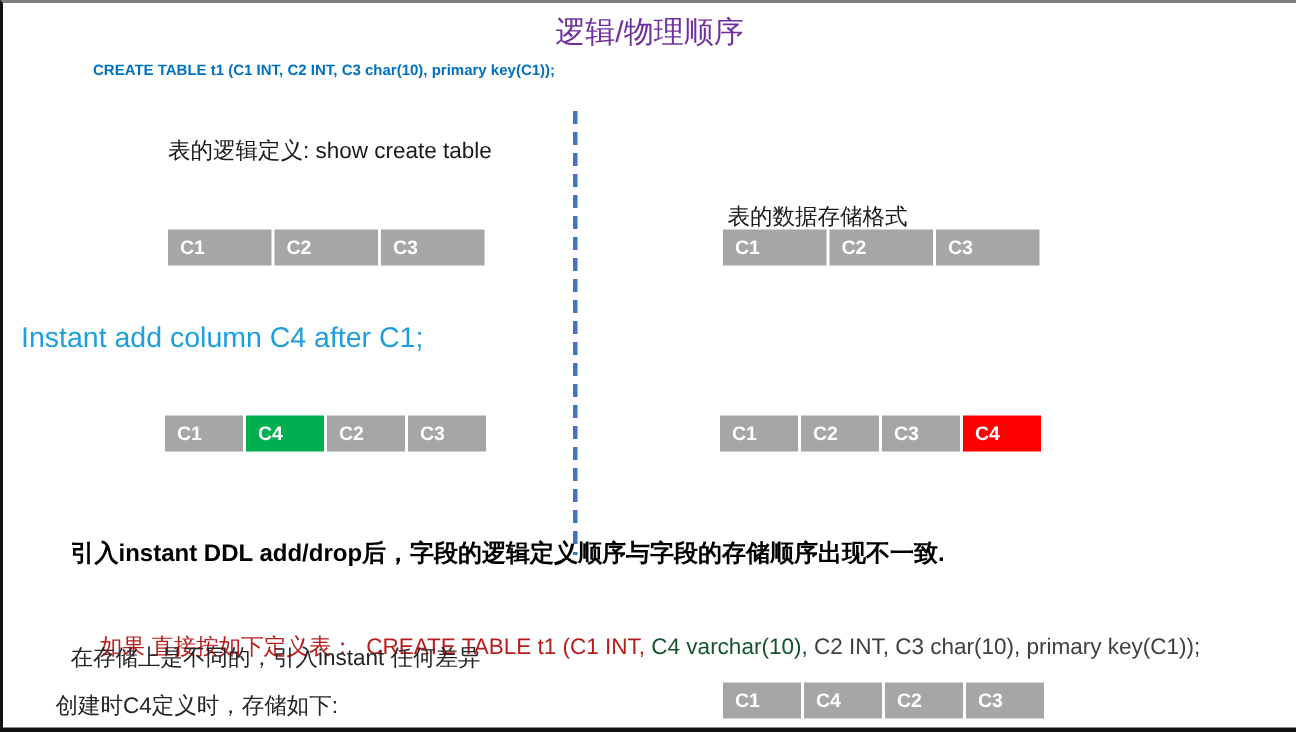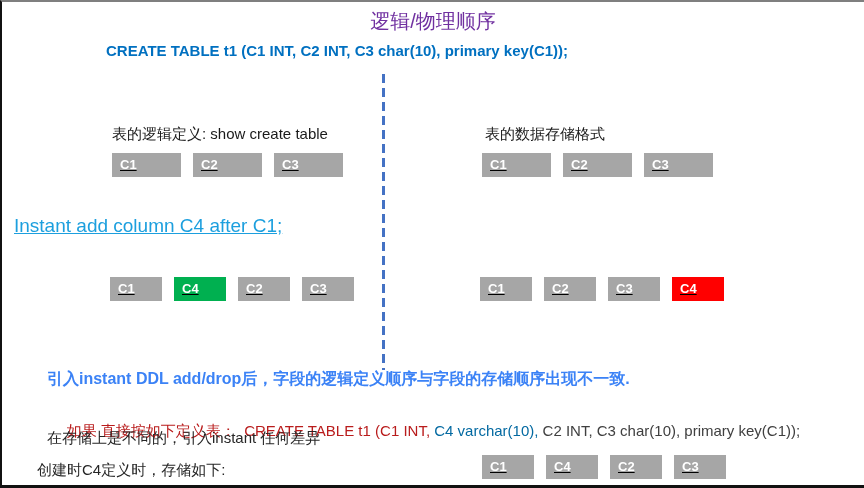--- a/index.html
+++ b/index.html
@@ -21,82 +21,79 @@
 
   .title {
     top: 6px; left: 0; width: 100%;
     text-align: center;
     font-size: 20px;
     color: #7030A0;
   }
 
   .create-stmt {
     top: 40px; left: 60px;
-    font-size: 15px;
+    font-size: 10px;
     font-weight: bold;
     color: #0070C0;
-    margin-left: 44px;
   }
 
   .divider {
     position: absolute;
     left: 380px; top: 72px;
     width: 3px; height: 296px;
     background: repeating-linear-gradient(
       to bottom,
       #4472C4 0px, #4472C4 9px,
       transparent 9px, transparent 14px
     );
   }
 
   .section-label {
-    top: 123px;
+    top: 89px;
     font-size: 15px;
     color: #1a1a1a;
   }
   .label-left  { left: 110px; }
-  .label-right { left: 483px; }
+  .label-right { left: 483px; margin-top: 44px; }
 
   .instant-stmt {
     top: 213px; left: 12px;
     font-size: 19px;
     color: #1C9FDE;
-    text-decoration: underline;
   }
 
   .row {
     position: absolute;
     display: flex;
-    gap: 12px;
+    gap: 2px;
     height: 24px;
-    text-decoration: underline;
   }
   .cell {
     height: 24px;
     line-height: 24px;
     padding-left: 8px;
     font-size: 13px;
     font-weight: bold;
     color: #ffffff;
     background: #A6A6A6;
   }
   .w69 { width: 69px; }
   .w52 { width: 52px; }
 
   .row-logical-before  { left: 110px; top: 151px; }
   .row-physical-before { left: 480px; top: 151px; }
   .row-logical-after   { left: 108px; top: 275px; }
   .row-physical-after  { left: 478px; top: 275px; }
   .row-created-order   { left: 480px; top: 453px; }
 
   .conclusion {
-    top: 367px; left: 45px;
+    top: 357px; left: 45px;
     font-size: 16px;
     font-weight: bold;
-    color: #3b82f6;
+    color: #000000;
   }
 
   .note { font-size: 15px; color: #262626; }
   .note-1 { top: 403px; left: 48px; }
   .note-2 { top: 427px; left: 45px; }
   .note-3 { top: 459px; left: 35px; }
 </style>
 </head>
 <body>
 
@@ -135,21 +132,21 @@
   <div class="row row-physical-after">
     <div class="cell w52" style="background-color: rgb(166, 166, 166);">C1</div>
     <div class="cell w52" style="background-color: rgb(166, 166, 166);">C2</div>
     <div class="cell w52" style="background-color: rgb(166, 166, 166);">C3</div>
     <div class="cell w52" style="background-color: rgb(255, 0, 0);">C4</div>
   </div>
 
   <div class="abs conclusion">引入instant DDL add/drop后，字段的逻辑定义顺序与字段的存储顺序出现不一致.</div>
 
   <div class="abs note note-1">
-    <span style="color: #b91c1c;">如果 直接按如下定义表：  CREATE TABLE t1 (C1 INT, </span><span style="color: #0369a1;">C4 varchar(10),</span><span style="color: #404040;"> C2 INT, C3 char(10), primary key(C1));</span>
+    <span style="color: #b91c1c;">如果 直接按如下定义表：  CREATE TABLE t1 (C1 INT, </span><span style="color: #14532d;">C4 varchar(10),</span><span style="color: #404040;"> C2 INT, C3 char(10), primary key(C1));</span>
   </div>
 
   <div class="abs note note-2">在存储上是不同的，引入instant 任何差异</div>
 
   <div class="abs note note-3">创建时C4定义时，存储如下:</div>
 
   <div class="row row-created-order">
     <div class="cell w52" style="background-color: rgb(166, 166, 166);">C1</div>
     <div class="cell w52" style="background-color: rgb(166, 166, 166);">C4</div>
     <div class="cell w52" style="background-color: rgb(166, 166, 166);">C2</div>

